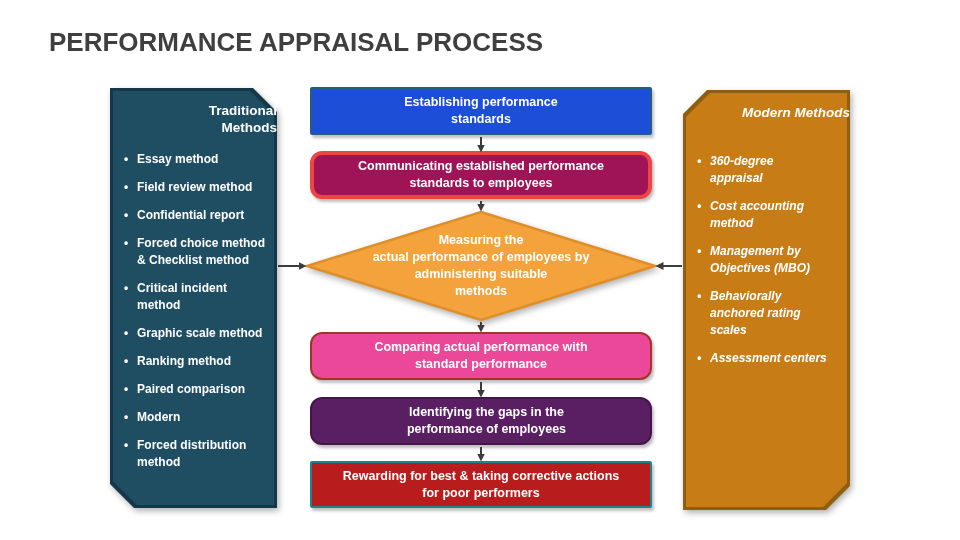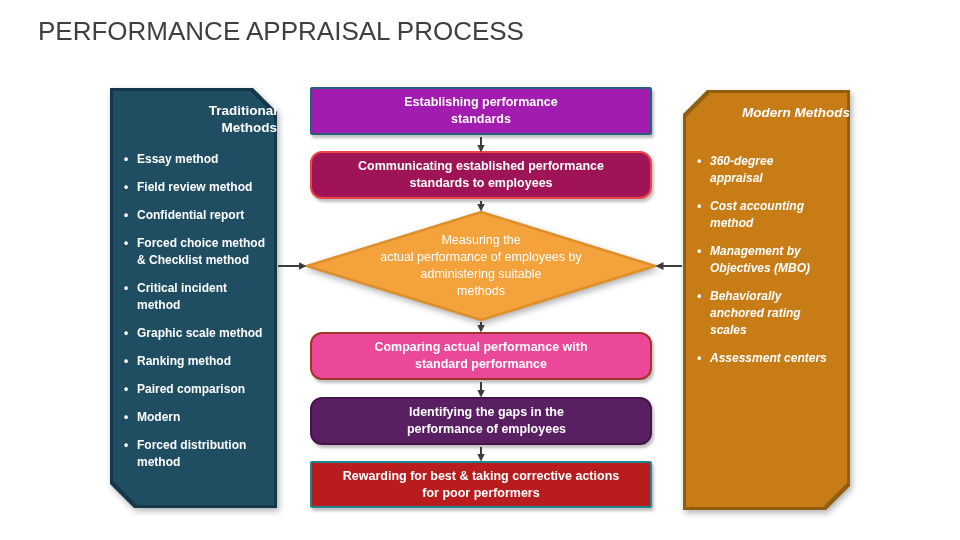--- a/index.html
+++ b/index.html
@@ -1,22 +1,22 @@
 <!DOCTYPE html>
 <html><head>
 <meta charset="utf-8">
 <style>
   html,body { margin:0; padding:0; background:#ffffff; }
   .stage {
     position:relative; width:960px; height:540px; overflow:hidden;
     background:#ffffff; font-family:"Liberation Sans", sans-serif;
   }
   .page-title {
-    position:absolute; left:38px; top:16px; margin:0;
-    font-size:26px; font-weight:normal; color:#3F3F3F; letter-spacing:0px;
+    position:absolute; left:38px; top:16px; margin:11px;
+    font-size:26px; font-weight:bold; color:#3F3F3F; letter-spacing:0px;
     white-space:nowrap;
   }
   
   .panel { position:absolute; width:167px; height:420px; filter:drop-shadow(2px 3px 3px rgba(0,0,0,0.30)); }
   .panel-outer { position:absolute; inset:0; }
   .panel-inner { position:absolute; inset:3px; }
   .panel-left-pos  { left:110px; top:88px; }
   .panel-right-pos { left:683px; top:90px;font-style:italic; }
   .clip-left  { clip-path:polygon(0 0, calc(100% - 24px) 0, 100% 24px, 100% 100%, 24px 100%, 0 calc(100% - 24px)); }
   .clip-right { clip-path:polygon(24px 0, 100% 0, 100% calc(100% - 24px), calc(100% - 24px) 100%, 0 100%, 0 24px); }
@@ -34,30 +34,30 @@
   .panel-list .bullet { flex:0 0 13px; }
   .panel-list .li-text { flex:1; white-space:pre-line; }
   
   .step {
     position:absolute; left:310px; width:342px; height:48px;
     display:flex; align-items:center; justify-content:center;
     color:#ffffff; font-size:12.5px; font-weight:bold; line-height:17px;
     text-align:center; white-space:pre-line; box-sizing:border-box;
     box-shadow:2px 3px 3px rgba(0,0,0,0.25);
   }
-  .step-establish  { top:87px;  background:#a21caf; border:2px solid #23607F; border-radius:2px; }
-  .step-communicate{ top:151px; background:#9E1457; border:2px solid #ef4444; border-radius:12px; }
+  .step-establish  { top:87px;  background:#1d4ed8; border:2px solid #23607F; border-radius:2px; }
+  .step-communicate{ top:151px; background:#9E1457; border:4px solid #ef4444; border-radius:12px; }
   .step-compare    { top:332px; background:#ec4899; border:2px solid #A23527; border-radius:12px; }
   .step-identify   { top:397px; background:#5A1F63; border:2px solid #451549; border-radius:12px;padding-left:11px; }
   .step-reward     { top:461px; height:47px; background:#b91c1c; border:2px solid #1C858D; border-radius:2px; }
   .diamond-svg  { position:absolute; left:305px; top:210px; width:352px; height:112px; filter:drop-shadow(2px 3px 3px rgba(0,0,0,0.30)); }
   .diamond-text {
     position:absolute; left:305px; top:210px; width:352px; height:112px;
     display:flex; align-items:center; justify-content:center;
-    color:#ffffff; font-size:12.5px; font-weight:normal; line-height:17px;
+    color:#ffffff; font-size:12.5px; font-weight:bold; line-height:17px;
     text-align:center; white-space:pre-line;
   }
   .arrow-layer { position:absolute; left:0; top:0; width:960px; height:540px; z-index:5; pointer-events:none; }
 </style>
 </head>
 <body>
 
 <div class="stage">
 
   <h1 class="page-title">PERFORMANCE APPRAISAL PROCESS</h1>

